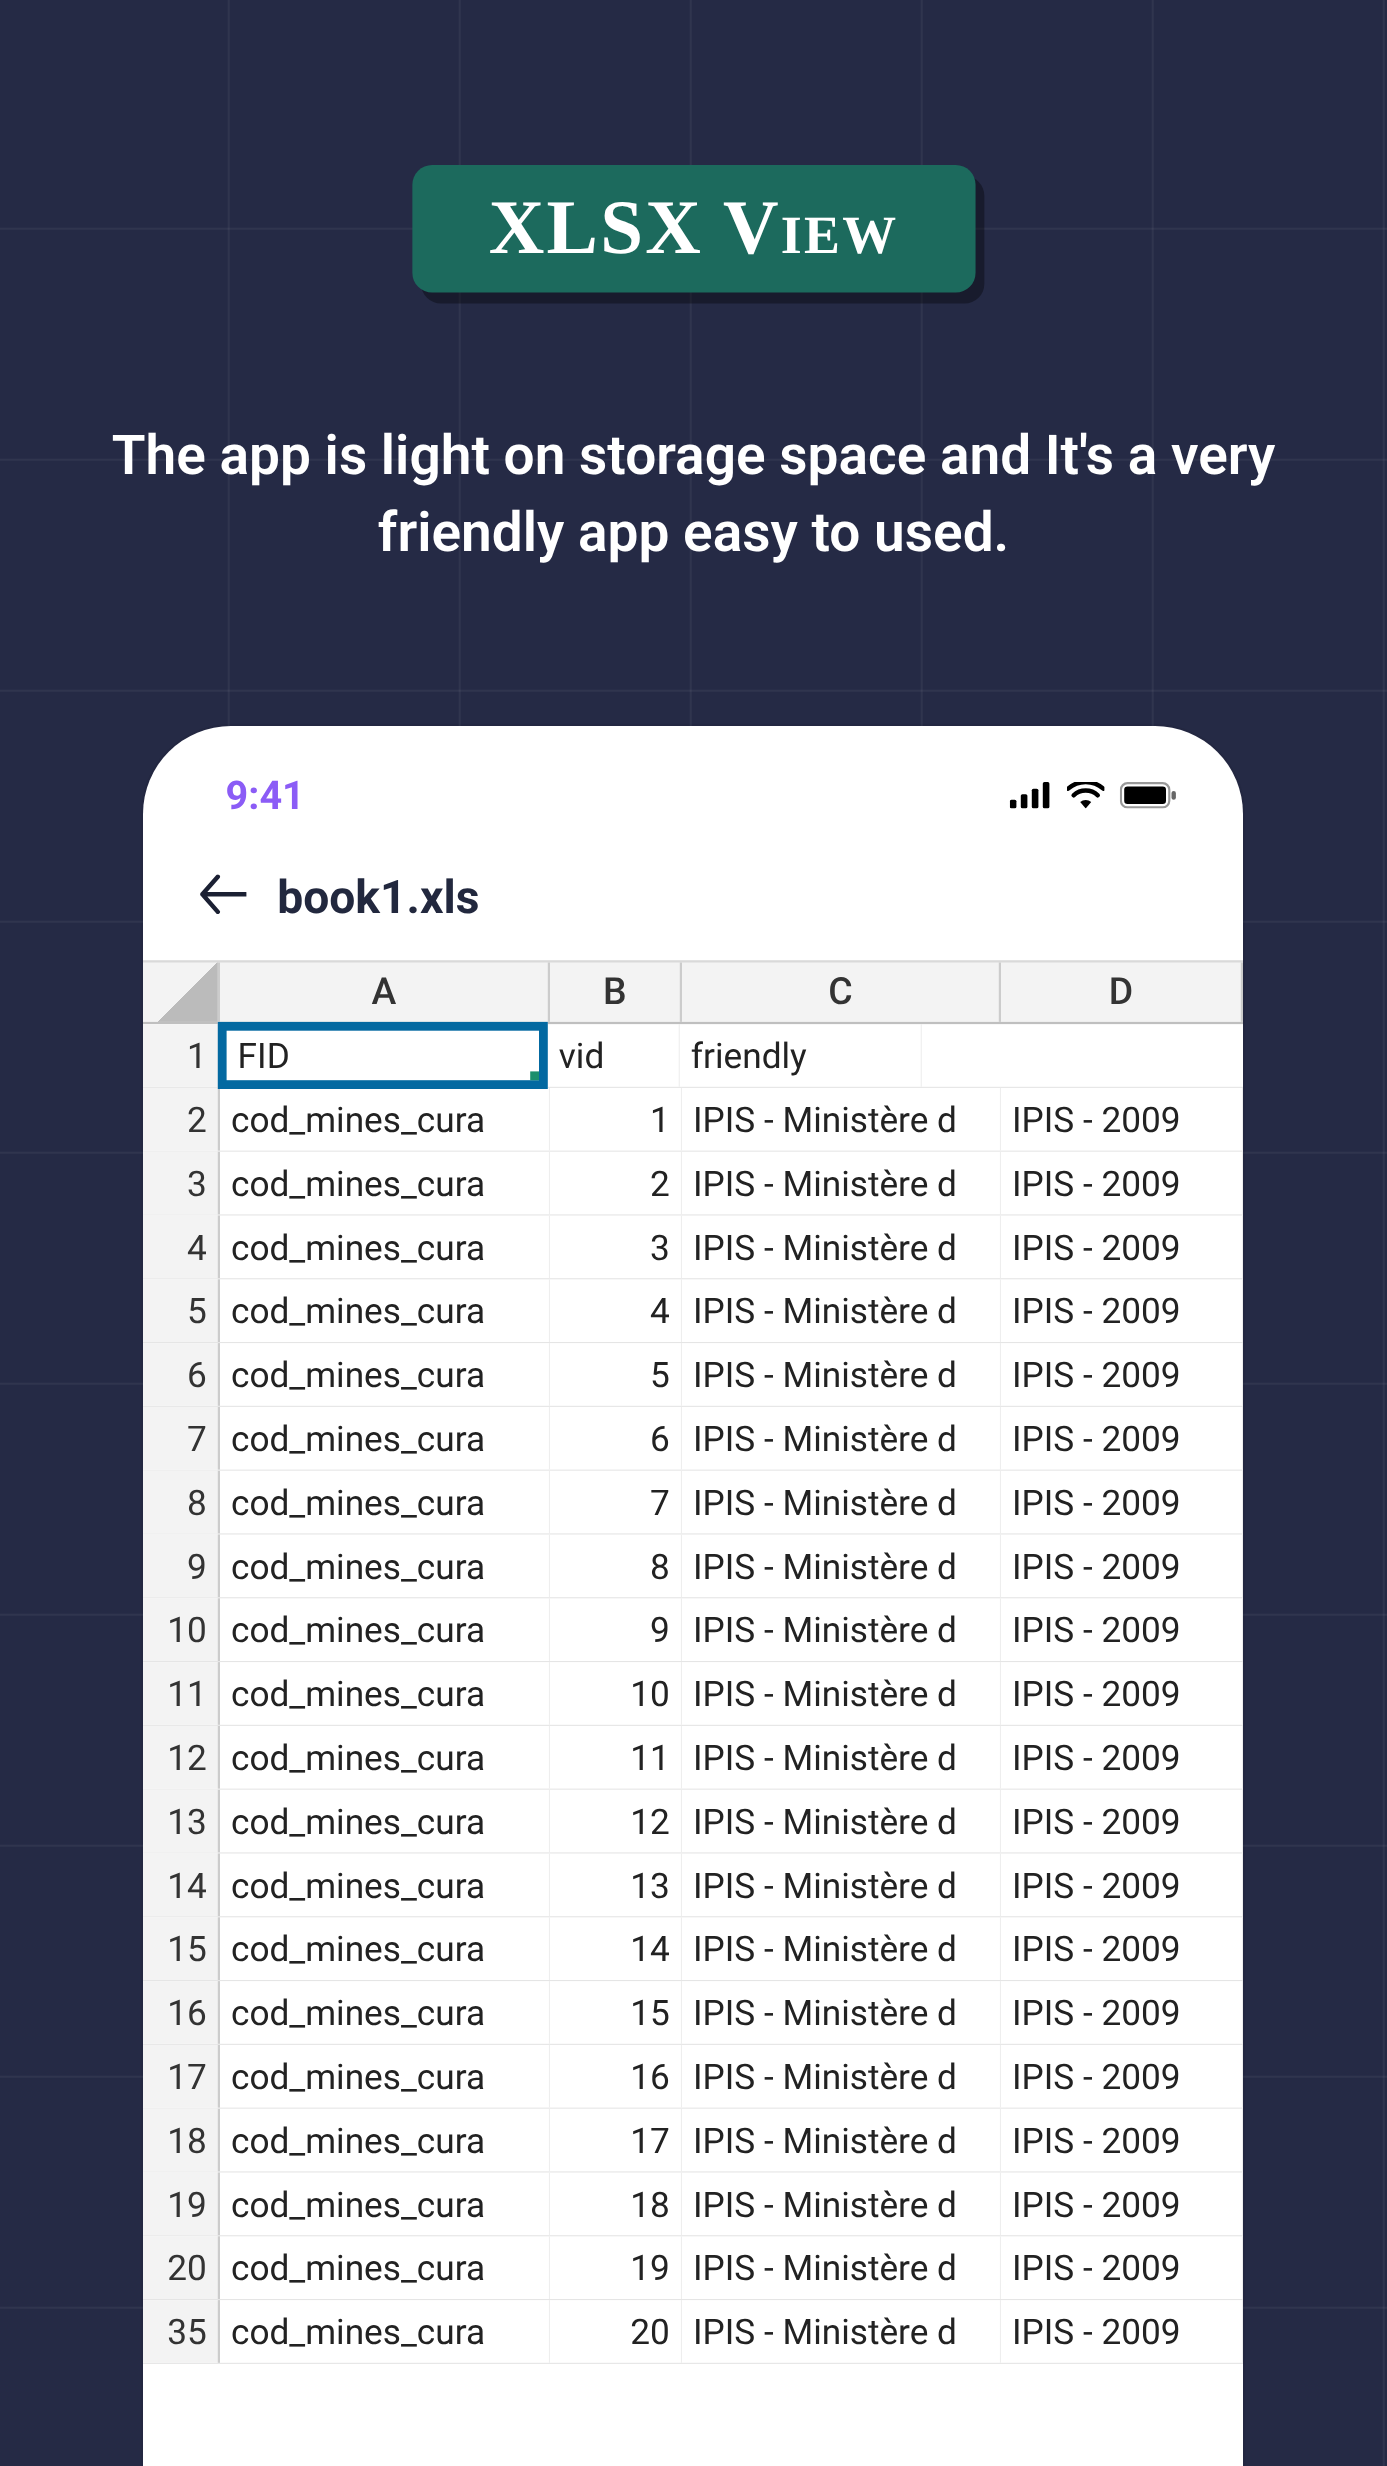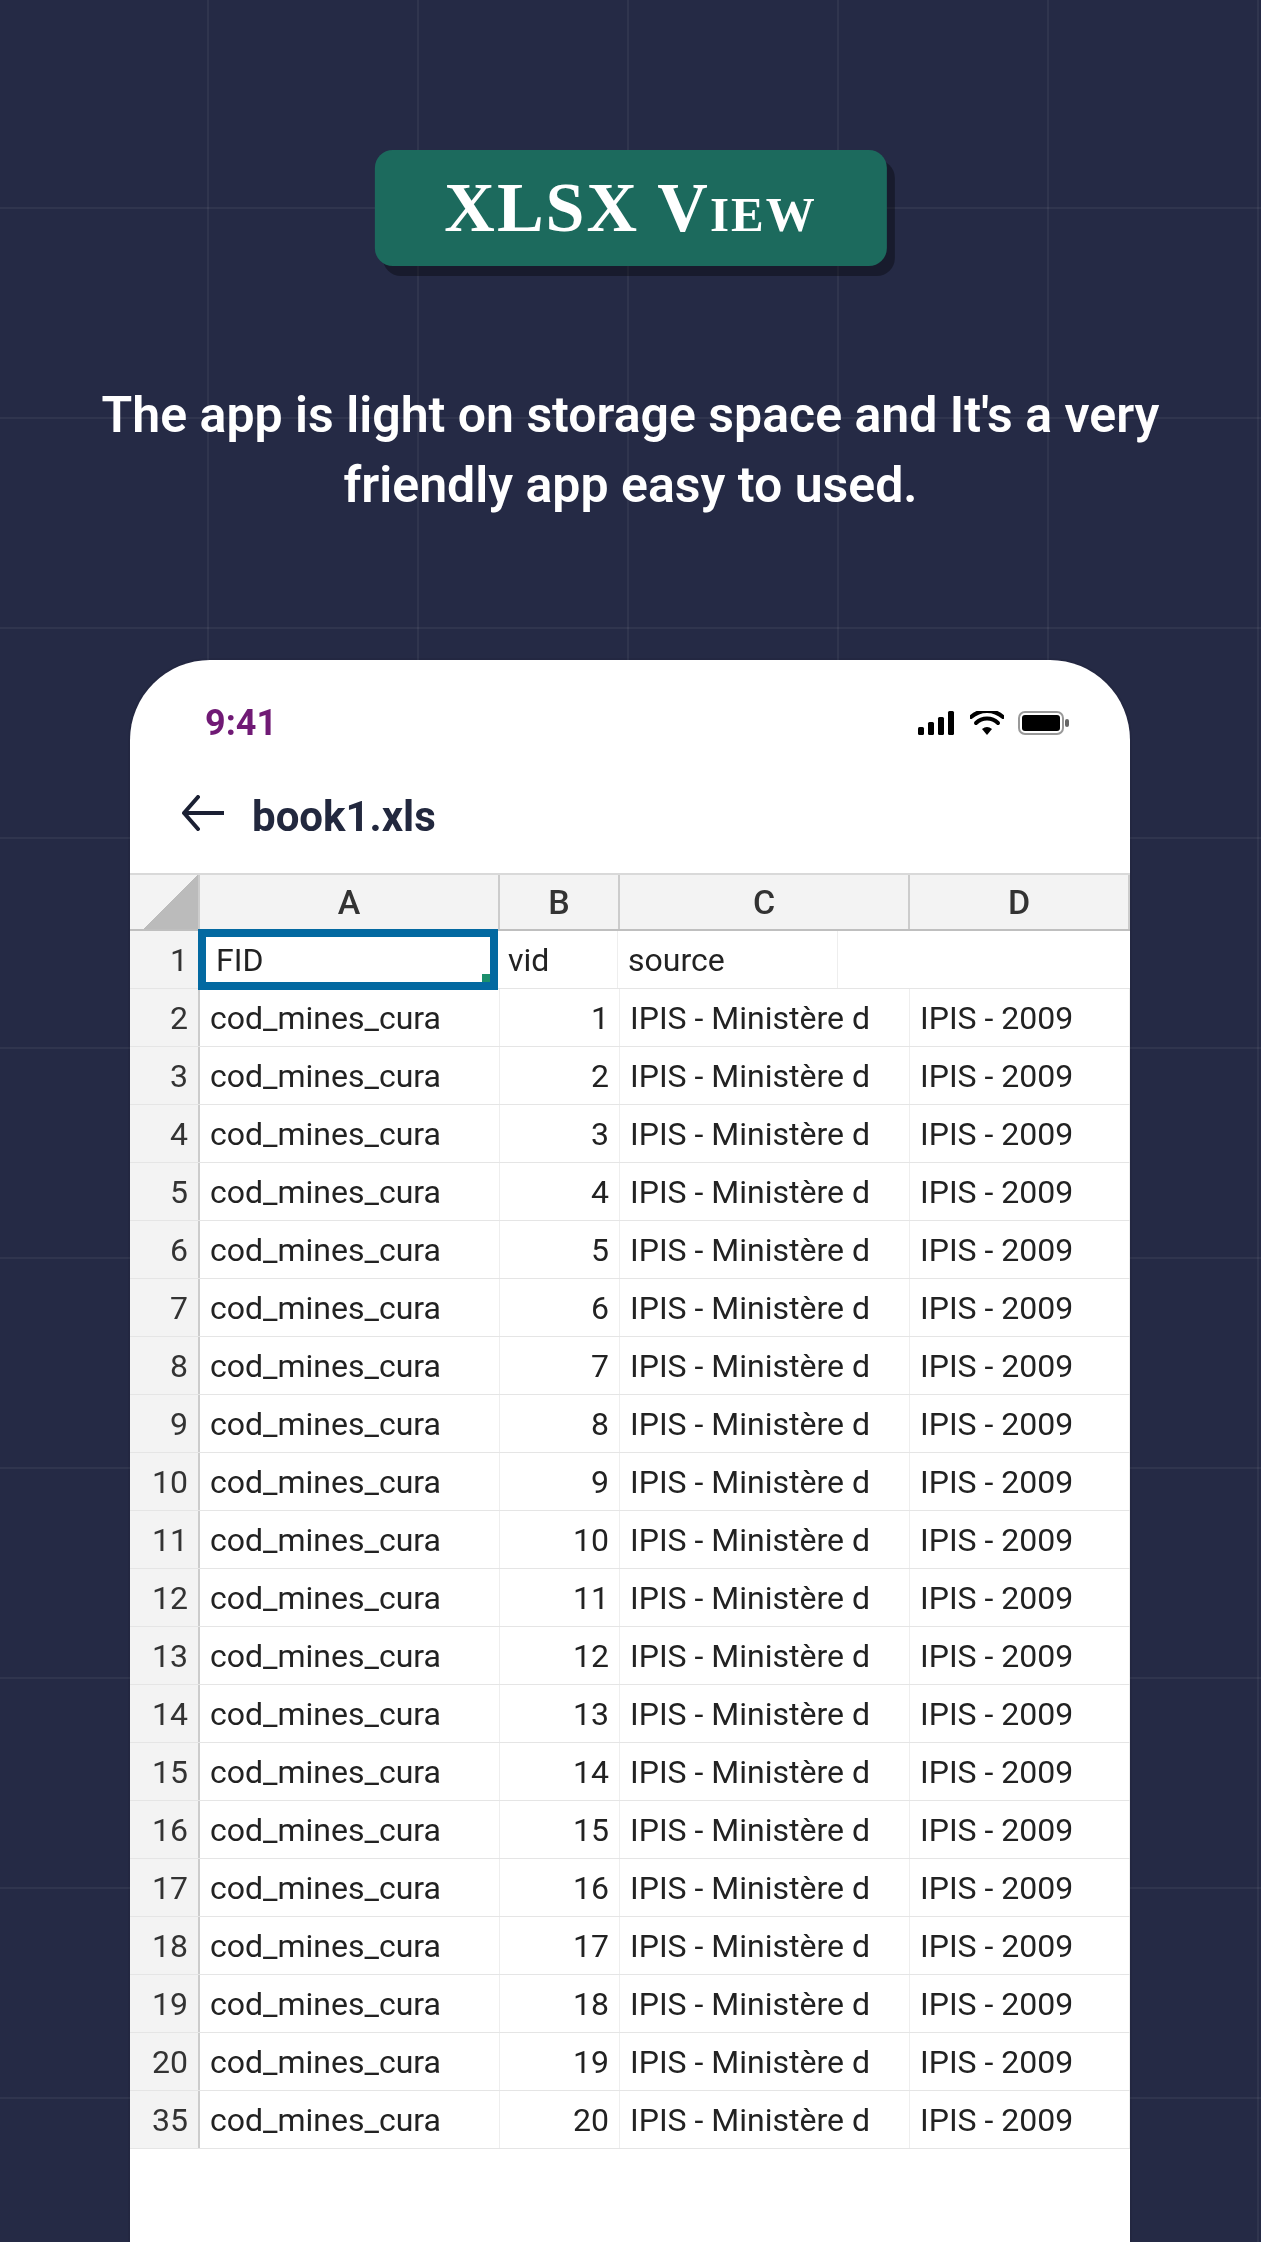--- a/index.html
+++ b/index.html
@@ -61,21 +61,21 @@
   .status-bar {
     display: flex;
     align-items: center;
     justify-content: space-between;
     padding: 35px 60px 10px 75px;
     height: 100px;
   }
   .status-time {
     font-size: 36px;
     font-weight: 700;
-    color: #701a75;
+    color: #8b5cf6;
   }
   .status-icons {
     display: flex;
     align-items: center;
     gap: 14px;
   }
   .status-icons svg { display: block; }
 
   .app-bar {
     display: flex;
@@ -230,21 +230,21 @@
       <div class="col-h col-A">A</div>
       <div class="col-h col-B">B</div>
       <div class="col-h col-C">C</div>
       <div class="col-h col-D">D</div>
     </div>
     <div class="rows" id="rows-container">
         <div class="row first">
           <div class="row-h">1</div>
           <div class="cell colA">FID</div>
           <div class="cell colB">vid</div>
-          <div class="cell colD">source</div>
+          <div class="cell colD">friendly</div>
         </div>
         <div class="row">
           <div class="row-h">2</div>
           <div class="cell colA">cod_mines_cura</div>
           <div class="cell colB right">1</div>
           <div class="cell colC">IPIS - Ministère d</div>
           <div class="cell colD">IPIS - 2009</div>
         </div>
         <div class="row">
           <div class="row-h">3</div>

